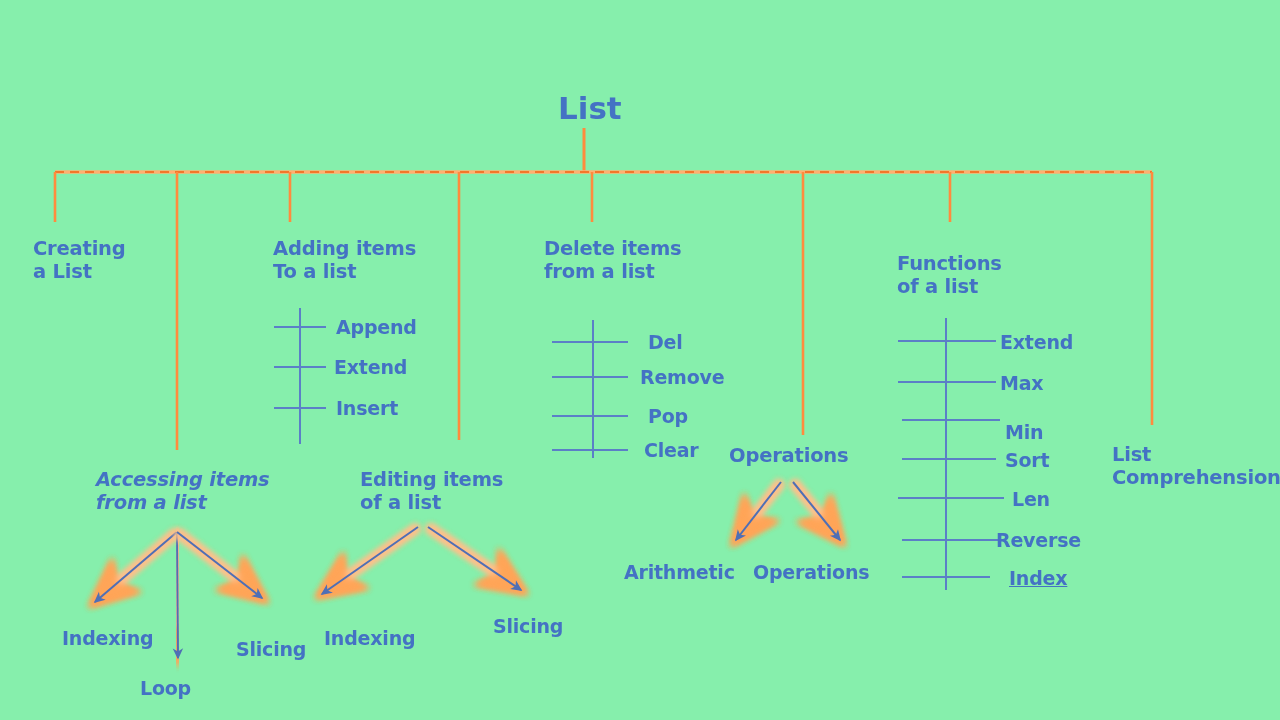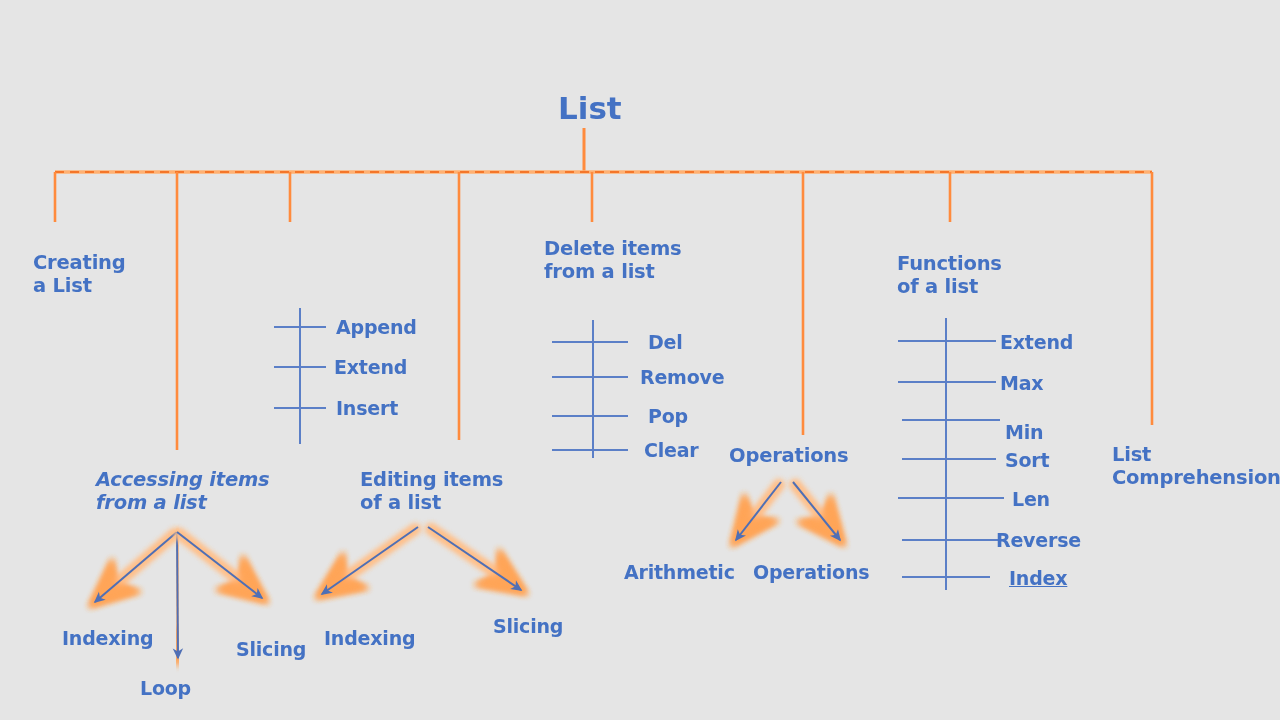--- a/index.html
+++ b/index.html
@@ -11,21 +11,21 @@
   body {
     width: 1280px;
     height: 720px;
     overflow: hidden;
     font-family: "DejaVu Sans", "Liberation Sans", sans-serif;
   }
   #canvas {
     position: relative;
     width: 1280px;
     height: 720px;
-    background: #e5e5e5;
+    background: #86efac;
   }
   svg#wires {
     position: absolute;
     left: 0;
     top: 0;
     width: 1280px;
     height: 720px;
     pointer-events: none;
   }
   .lbl {
@@ -183,29 +183,31 @@
     <g>
       <line x1="781" y1="482" x2="736" y2="540" stroke="#ffc08a" stroke-width="7" filter="url(#glowsoft)" marker-end="url(#arrowglow)"></line>
       <line x1="781" y1="482" x2="736" y2="540" stroke="#4f6fb5" stroke-width="2" marker-end="url(#arrowblue)"></line>
       <line x1="793" y1="482" x2="840" y2="540" stroke="#ffc08a" stroke-width="7" filter="url(#glowsoft)" marker-end="url(#arrowglow)"></line>
       <line x1="793" y1="482" x2="840" y2="540" stroke="#4f6fb5" stroke-width="2" marker-end="url(#arrowblue)"></line>
     </g>
   </svg>
 
   <div class="lbl title-lbl" style="left:558px; top:90px;">List</div>
 
-  <div class="lbl branch-lbl" style="left:33px; top:237px;margin-top:14px;">Creating
+  <div class="lbl branch-lbl" style="left:33px; top:237px;">Creating
 a List</div>
 
   <div class="lbl branch-lbl" style="left:96px; top:468px;font-style:italic;">Accessing items
 from a list</div>
   <div class="lbl leaf-lbl" style="left:62px; top:627px;">Indexing</div>
   <div class="lbl leaf-lbl" style="left:140px; top:677px;">Loop</div>
   <div class="lbl leaf-lbl" style="left:236px; top:638px;">Slicing</div>
 
+  <div class="lbl branch-lbl" style="left:273px; top:237px;">Adding items
+To a list</div>
   <div class="lbl leaf-lbl" style="left:336px; top:316px;">Append</div>
   <div class="lbl leaf-lbl" style="left:334px; top:356px;">Extend</div>
   <div class="lbl leaf-lbl" style="left:336px; top:397px;">Insert</div>
 
   <div class="lbl branch-lbl" style="left:360px; top:468px;">Editing items
 of a list</div>
   <div class="lbl leaf-lbl" style="left:324px; top:627px;">Indexing</div>
   <div class="lbl leaf-lbl" style="left:493px; top:615px;">Slicing</div>
 
   <div class="lbl branch-lbl" style="left:544px; top:237px;">Delete items

